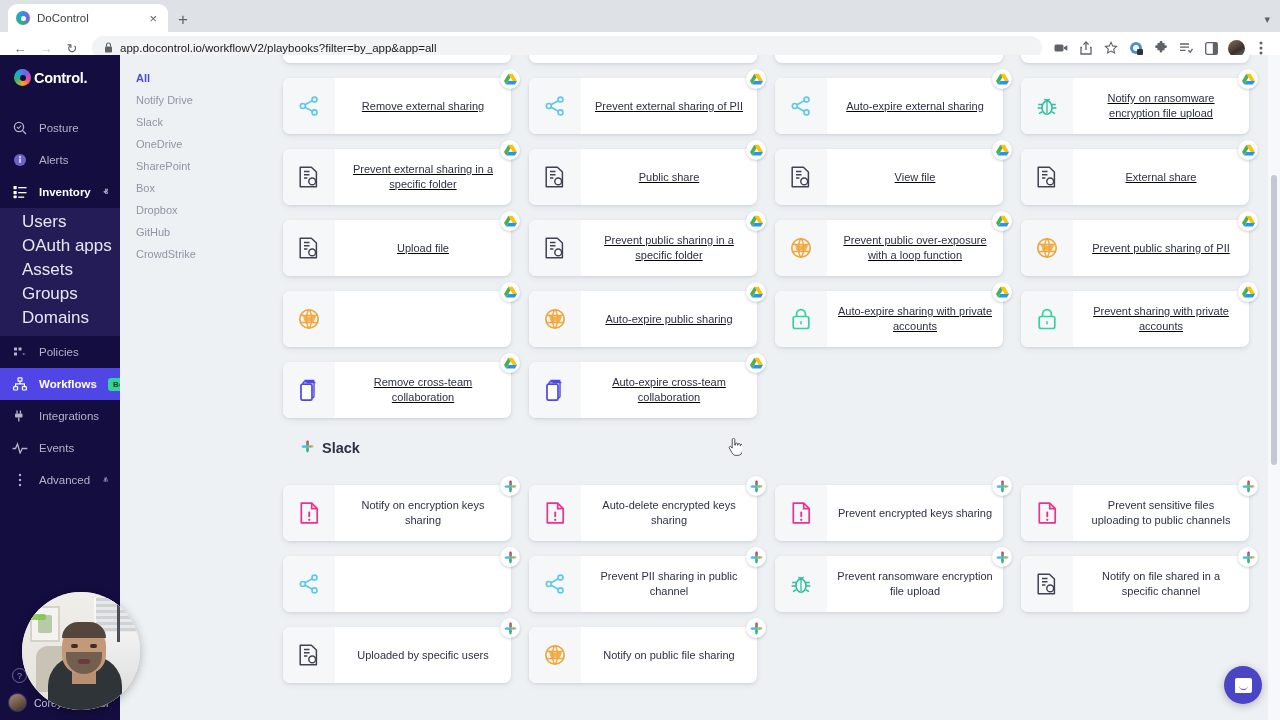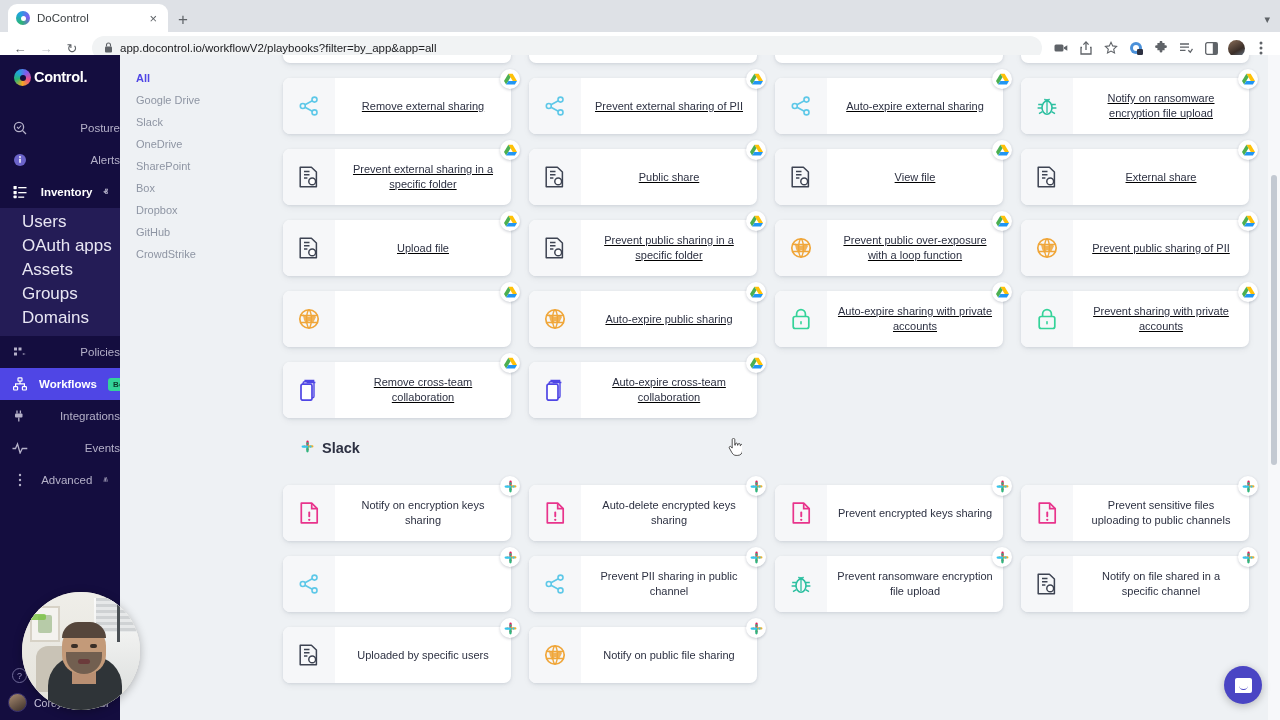--- a/index.html
+++ b/index.html
@@ -51,36 +51,36 @@
     background:linear-gradient(150deg,#8b6f5a,#3a2e28 60%, #6b7d8f); }
 
   
   .viewport { position:absolute; top:55px; left:0; width:1280px; height:665px; background:#eef1f4; overflow:hidden; }
 
   
   .sidenav {
     position:absolute; left:0; top:0; width:120px; height:665px;
     background:#140d3f; color:#fff;
   }
-  .logo { display:flex; align-items:flex-start; gap:3px; padding: 14px 0 0 14px; }
+  .logo { display:flex; align-items:center; gap:3px; padding: 14px 0 0 14px; }
   .logo-mark {
     width:17px;height:17px;border-radius:50%;
     background: conic-gradient(from 180deg, #f5a623, #2bb673, #1fa5dd, #7b5cf0, #e94f8a, #f5a623);
     display:flex;align-items:center;justify-content:center;
   }
   .logo-mark::after{content:"";width:6px;height:6px;border-radius:50%;background:#140d3f;}
   .logo-text { font-size:14.5px; font-weight:bold; letter-spacing:-0.3px; }
   .nav-list { margin-top: 26px; }
   .nav-item {
     display:flex; align-items:center; gap:11px; height:32px; padding-left:12px;
     font-size:11.5px; color:#b5b1c9; position:relative;
   }
   .nav-item.active { background:#4f46e5; color:#fff; font-weight:bold; }
   .nav-item .ni-icon { width:16px; display:flex; align-items:center; justify-content:center; flex:0 0 16px; }
-  .nav-item .ni-label { flex:1;text-align:right; }
+  .nav-item .ni-label { flex:1; }
   .nav-item .chev { font-size:9px; margin-right:12px; color:#b5b1c9; }
   .nav-item.open { color:#fff; font-weight:bold; }
   .nav-sub { background:#241c56; padding: 2px 0 6px 0; }
   .nav-sub-item { height:24px; display:flex; align-items:center; padding-left:22px; font-size:17px; color:#e8e6f3; }
   .badge-beta {
     background:#34d399; color:#0b3b2c; font-size:8px; font-weight:bold;
     border-radius:3px; padding:2px 5px; margin-right:10px; letter-spacing:0.2px;
   }
   .nav-bottom { position:absolute; bottom:8px; left:0; width:120px; }
   .help-circle { width:15px;height:15px;border-radius:50%;border:1.2px solid #6f6a99;color:#9a95c0;font-size:9px;display:flex;align-items:center;justify-content:center;margin-left:12px;margin-bottom:10px;}
@@ -370,21 +370,21 @@
         <div class="help-circle">?</div>
         <div class="user-row">
           <span class="user-av"></span>
           <span class="user-name">Corey O'Connor</span>
         </div>
       </div>
     </div>
 
     <div class="filtercol">
       <div class="filter-item active">All</div>
-      <div class="filter-item">Google Drive</div>
+      <div class="filter-item">Notify Drive</div>
       <div class="filter-item">Slack</div>
       <div class="filter-item">OneDrive</div>
       <div class="filter-item">SharePoint</div>
       <div class="filter-item">Box</div>
       <div class="filter-item">Dropbox</div>
       <div class="filter-item">GitHub</div>
       <div class="filter-item">CrowdStrike</div>
     </div>
 
     <div class="main">

